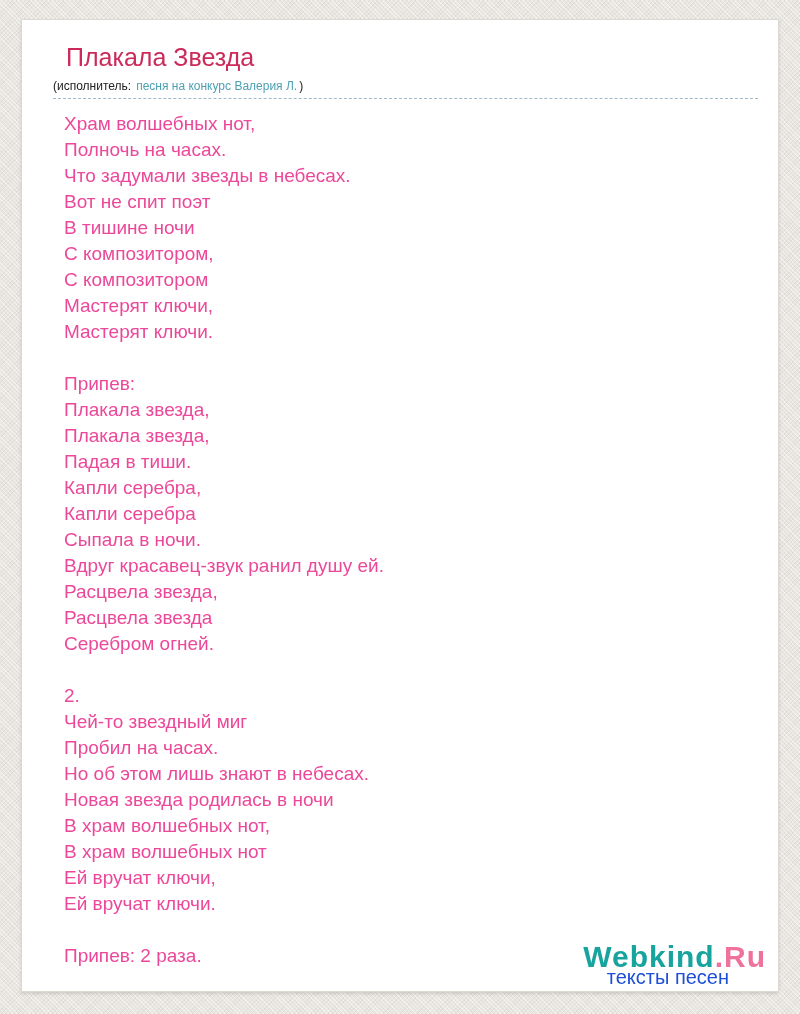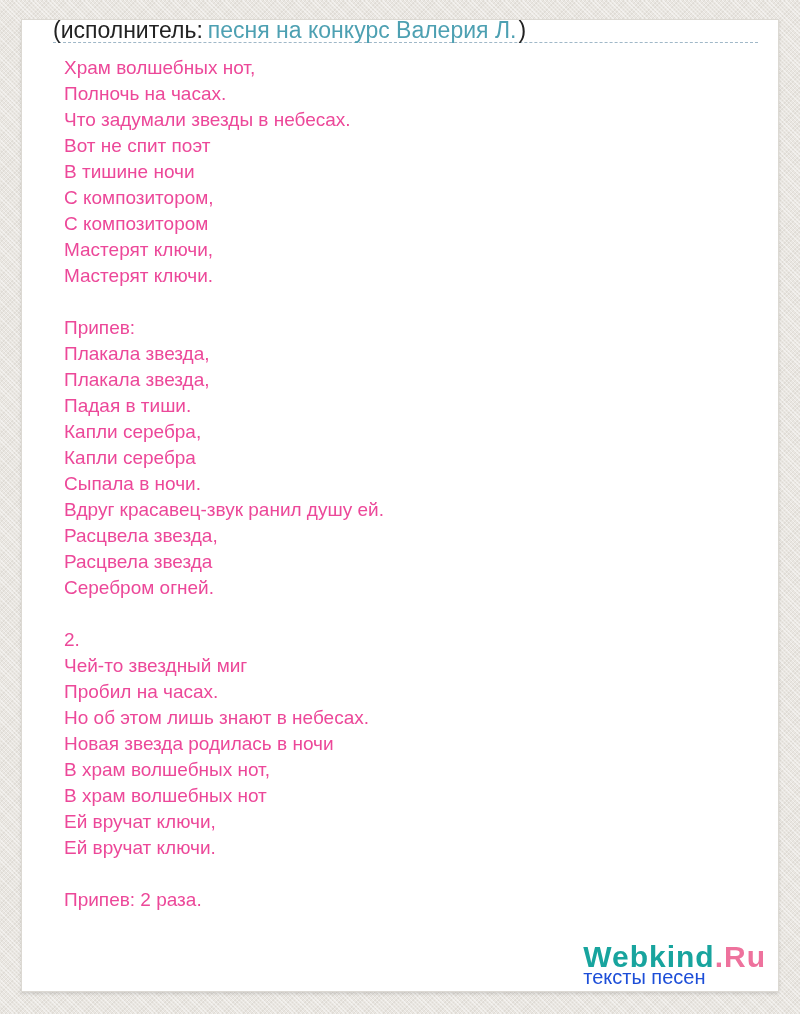--- a/index.html
+++ b/index.html
@@ -38,21 +38,21 @@
 
   .song-title {
     font-size: 25px;
     font-weight: 400;
     line-height: 25px;
     color: #cb2a5a;
     margin: 25px 0 6px 13px;
   }
 
   .artist-line {
-    font-size: 23px;
+    font-size: 12px;
     line-height: 20px;
     color: #222222;
   }
 
   .artist-link {
     color: #4da0b2;
     text-decoration: none;
     cursor: pointer;
     margin: 0 2px 0 5px;
   }
@@ -62,20 +62,21 @@
     font-size: 19px;
     line-height: 26px;
     color: #ec4899;
     white-space: pre-line;
   }
 
   .logo {
     position: absolute;
     right: 12px;
     bottom: 5px;
+    text-align: right;
     text-decoration: none;
     display: block;
     margin-top: 26px;
   }
 
   .logo-main {
     font-size: 30px;
     font-weight: 700;
     line-height: 30px;
     letter-spacing: 1px;
@@ -94,20 +95,21 @@
     margin: -2px 37px 2px 0;
   }
 </style>
 </head>
 <body>
 
 <div class="page">
   <div class="card">
 
     <div class="header">
+      <h1 class="song-title">Плакала Звезда</h1>
       <div class="artist-line"><span>(исполнитель:</span><a class="artist-link" href="#">песня на конкурс Валерия Л.</a><span>)</span></div>
     </div>
 
     <div class="lyrics">Храм волшебных нот,
 Полночь на часах.
 Что задумали звезды в небесах.
 Вот не спит поэт
 В тишине ночи
 С композитором,
 С композитором

